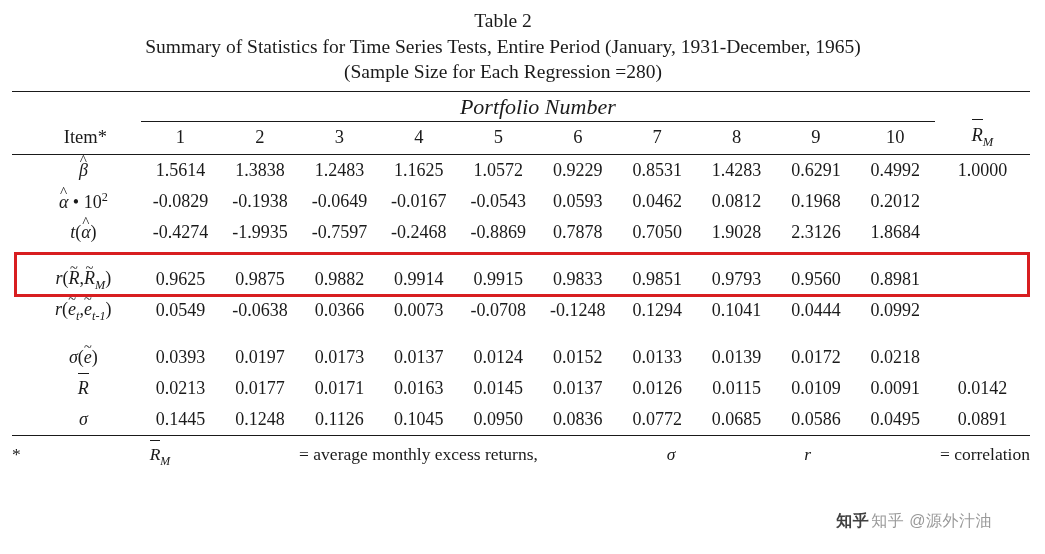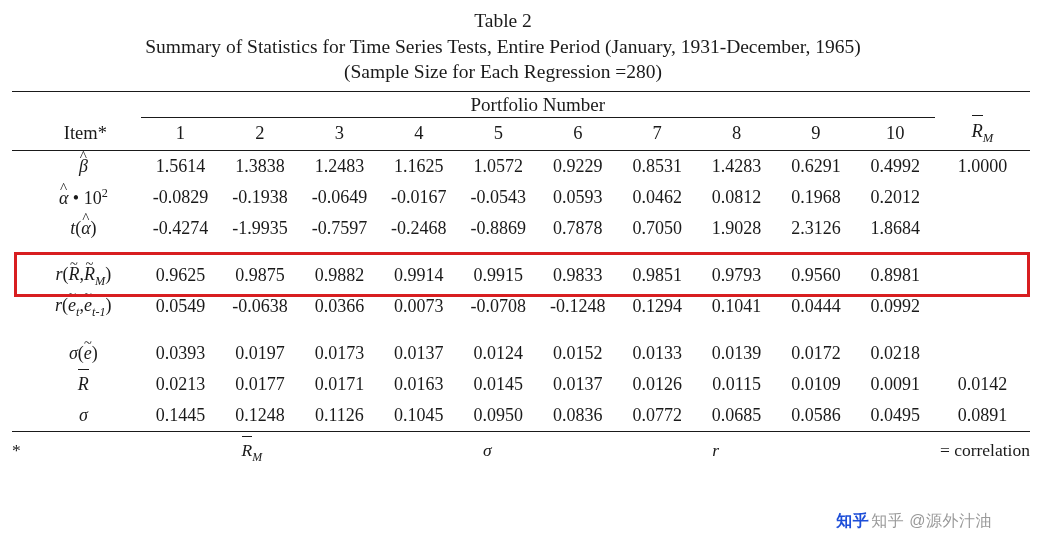--- a/index.html
+++ b/index.html
@@ -43,21 +43,22 @@
   }
   .rule-top td { border-top: 1.6px solid #1a1a1a; }
   .rule-thin td { border-top: 1.1px solid #1a1a1a; }
   .rule-bottom td { border-bottom: 1.6px solid #1a1a1a; }
 
   .col-item { width: 112px; text-align: left; padding-left: 14px !important; }
   .col-num  { width: 80px; }
   .col-rm   { width: 96px; }
 
   .pn-head {
-    font-size: 19px;
+    font-style: italic;
+    font-size: 22px;
     padding: 2px 0 1px 0 !important;
   }
   .pn-head-cell { border-bottom: 1.1px solid #1a1a1a; }
   .hdr-row td { padding: 3px 0 5px 0 !important; font-size: 18.5px; }
   .hdr-row .col-item { padding-left: 18px !important; }
 
   .data-row td { height: 31px; font-size: 18px; }
   .lbl {
     text-align: left;
     padding-left: 14px !important;
@@ -138,21 +139,21 @@
     position: absolute;
     right: 14px;
     bottom: 22px;
     font-family: "Liberation Sans", sans-serif;
     font-size: 16px;
     color: #9a9a9a;
     letter-spacing: 0.5px;
   }
   .wm-logo {
     display: inline-block;
-    color: #1d4ed8;
+    color: #404040;
     font-weight: bold;
     margin-right: 2px;
   }
 </style>
 </head>
 <body>
 
 <div class="page">
 
   <div class="title-block">
@@ -346,20 +347,21 @@
   </table>
 
   <div class="highlight-box" style="border-color: rgb(216, 30, 32); top: 252.391px; height: 45px;"></div>
 
   <div class="footnote">
     <div class="jt">
       <span>*</span>
       <span>
         <span class="bar-wrap"><span class="bar"></span><span class="mi">R</span></span><sub class="sb">M</sub>
       </span>
+      <span>= average monthly excess returns,</span>
       <span class="mi">σ</span>
       <span class="mi">r</span>
       <span>= correlation</span>
     </div>
   </div>
 
   <div class="watermark">
     <span class="wm-logo">知乎</span><span>知乎 @源外汁油</span>
   </div>
 

